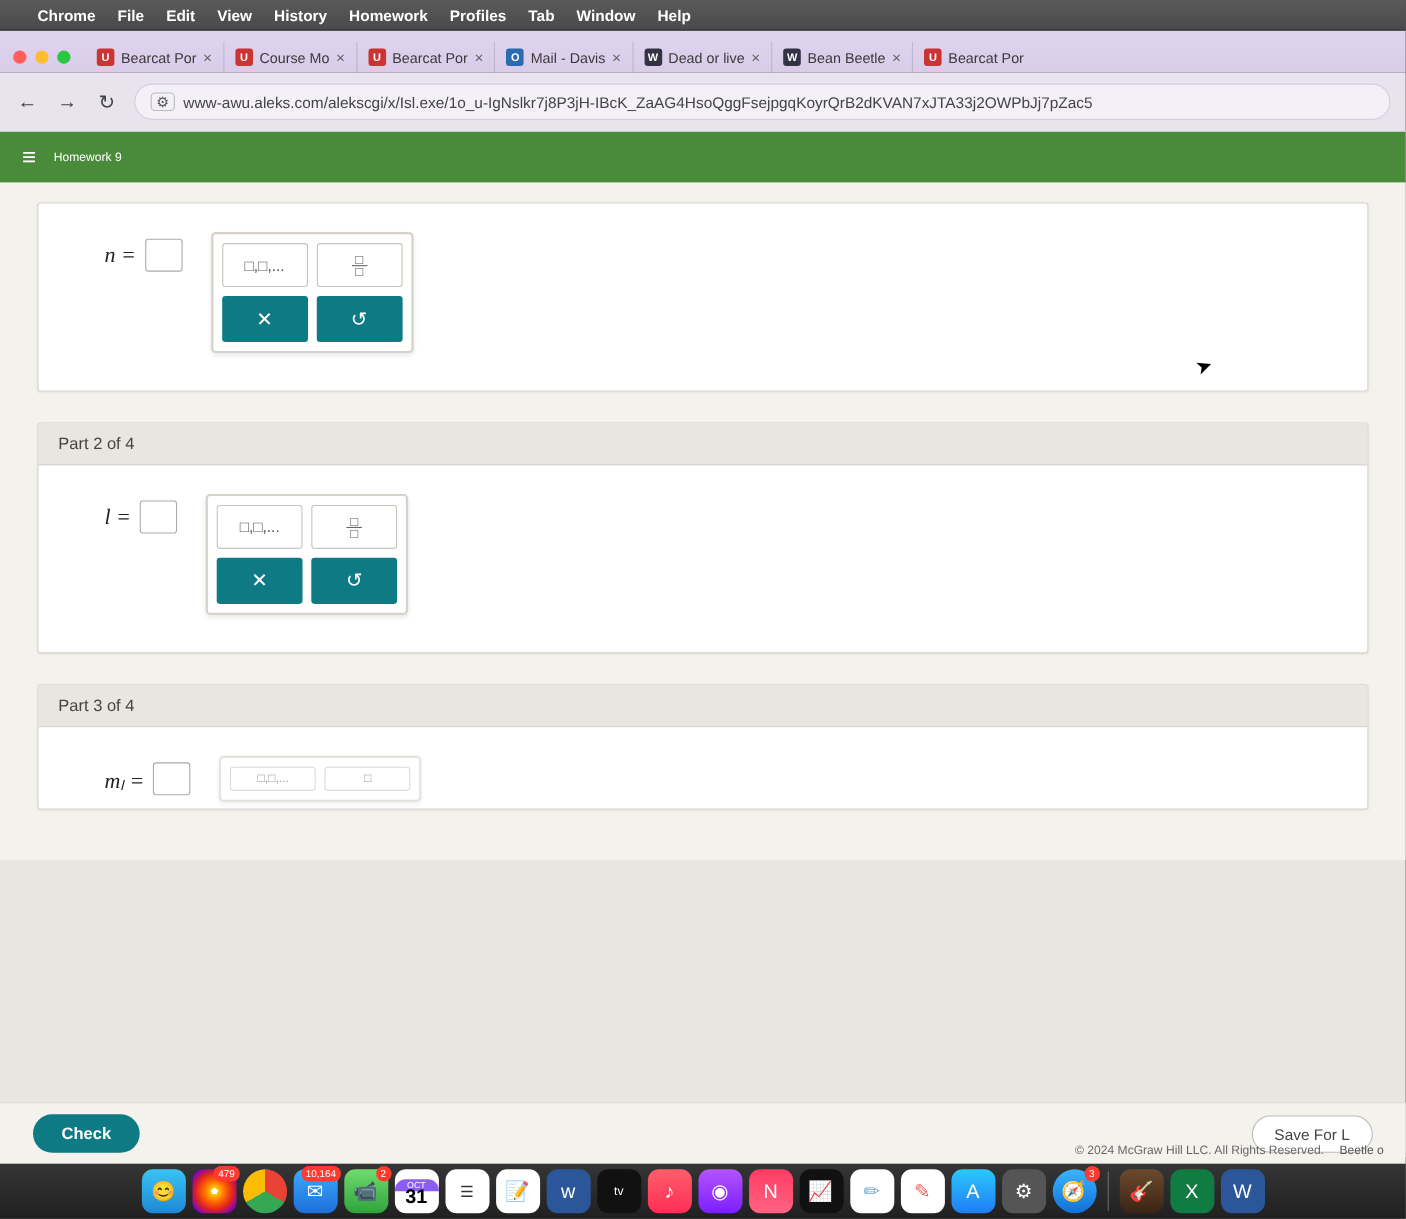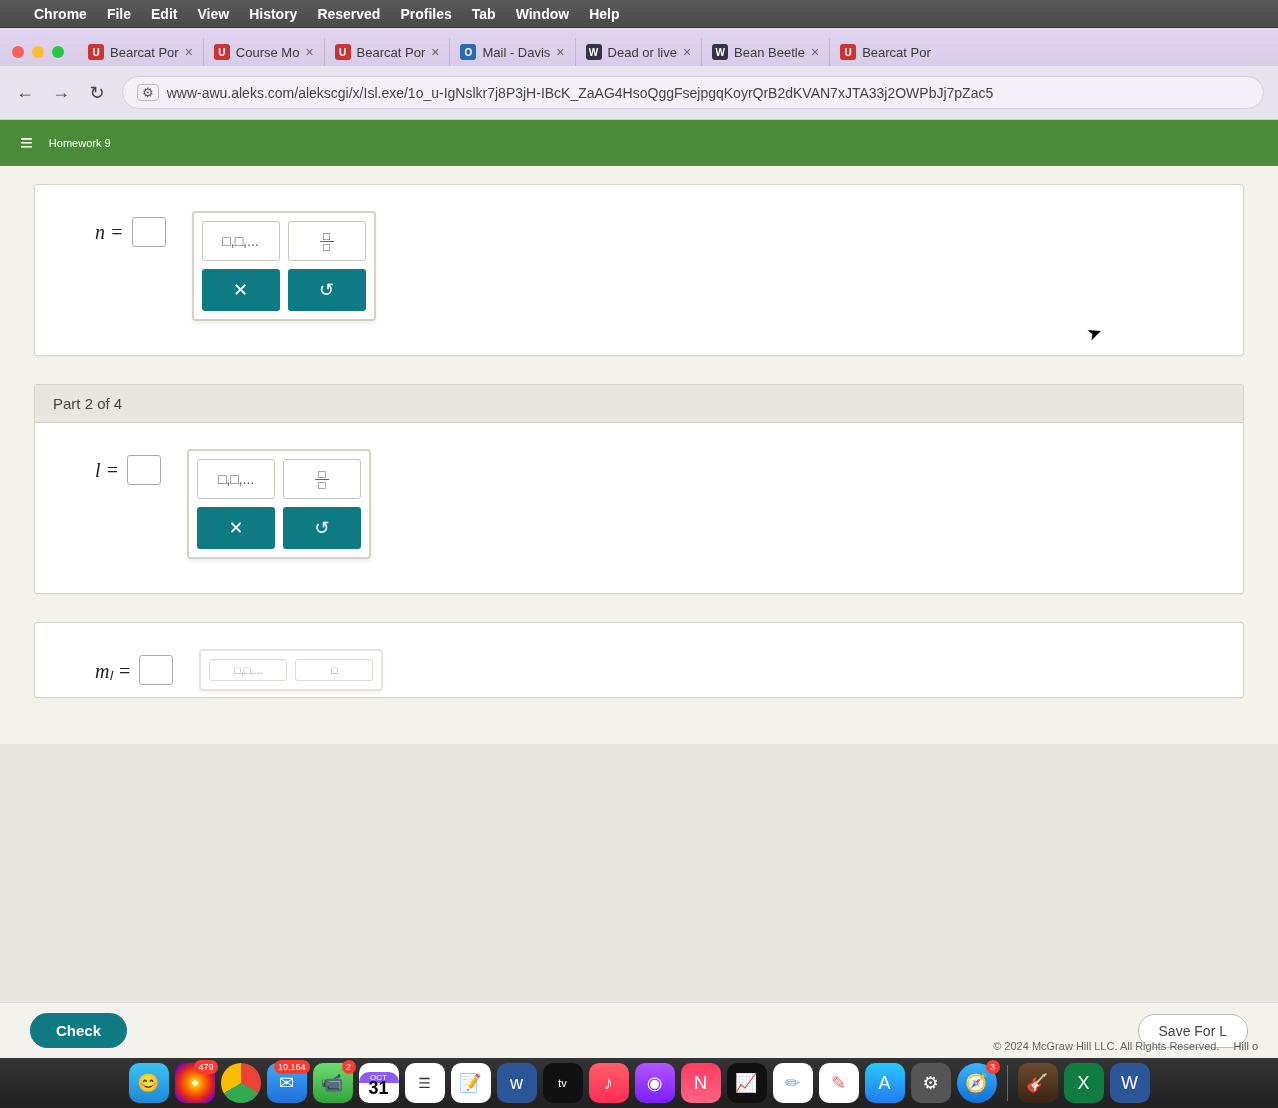--- a/index.html
+++ b/index.html
@@ -235,21 +235,21 @@
 </head>
 <body>
 
 <div class="menubar">
   <span class="apple"></span>
   <span>Chrome</span>
   <span>File</span>
   <span>Edit</span>
   <span>View</span>
   <span>History</span>
-  <span>Reserved</span>
+  <span>Homework</span>
   <span>Profiles</span>
   <span>Tab</span>
   <span>Window</span>
   <span>Help</span>
 </div>
 
 <div class="browser-top">
   <div class="tabrow">
     <div class="traffic">
       <span class="tl-r"></span>
@@ -356,20 +356,21 @@
           </div>
           <div class="tool-row">
             <button class="tool-act">✕</button>
             <button class="tool-act">↺</button>
           </div>
         </div>
       </div>
     </div>
 
     <div class="part-card part3">
+      <div class="part-head">Part 3 of 4</div>
       <div class="part-body">
         <div class="eq">
           <span>mₗ =</span>
           <input class="ans-box" style="">
         </div>
         <div class="tool-panel" style="opacity:.6;">
           <div class="tool-row">
             <div class="tool-cell" style="height:22px;font-size:11px;">□,□,...</div>
             <div class="tool-cell" style="height:22px;font-size:11px;">□</div>
           </div>
@@ -382,21 +383,21 @@
 
 <span class="cursor" style="top:322px;right:176px;">➤</span>
 
 <div class="footer-bar">
   <button class="check-btn">Check</button>
   <div style="display:flex;align-items:center;gap:10px;">
     <button class="save-btn">Save For L</button>
   </div>
 </div>
 <div class="copyright">
-  <span>© 2024 McGraw Hill LLC. All Rights Reserved.</span><span class="terms">Hill o</span>
+  <span>© 2024 McGraw Hill LLC. All Rights Reserved.</span><span class="terms">Beetle o</span>
 </div>
 
 <div class="dock">
   <div class="dock-item di-finder">😊</div>
   <div class="dock-item di-lp">
       <span class="badge">479</span>
     </div>
   <div class="dock-item di-chrome"></div>
   <div class="dock-item di-mail">✉<span class="badge">10,164</span></div>
   <div class="dock-item di-ft">📹<span class="badge">2</span></div>

